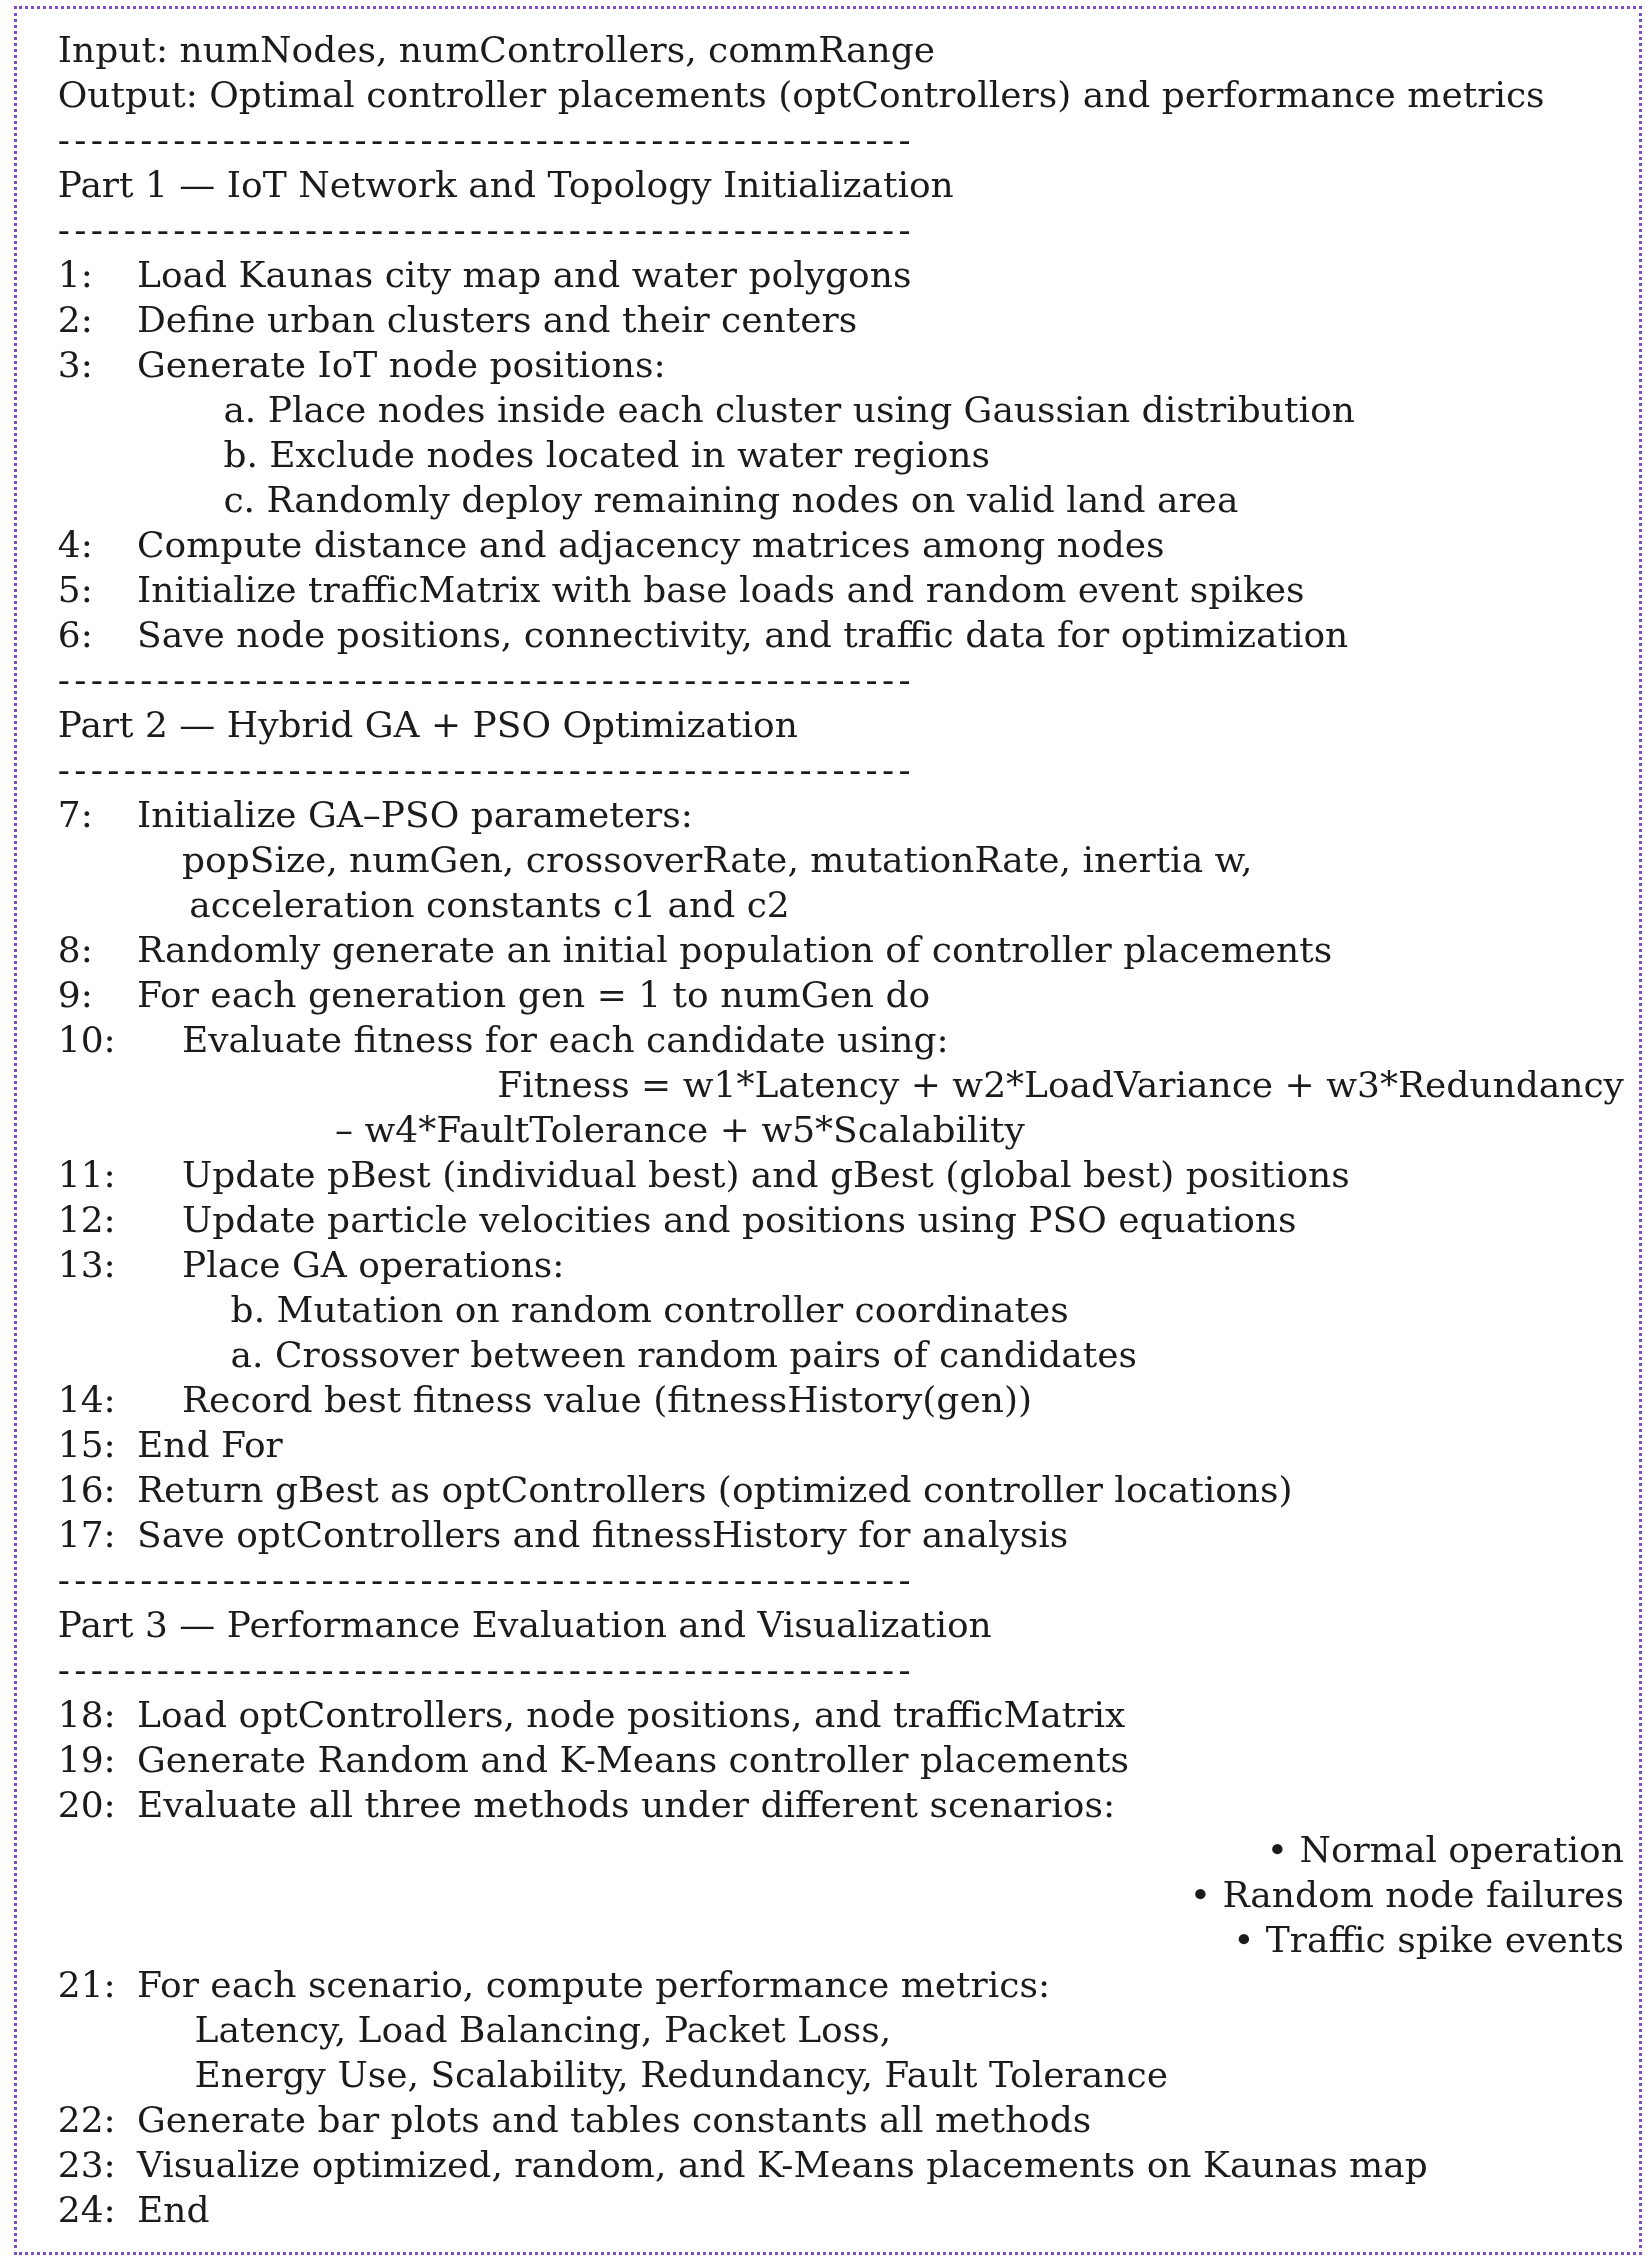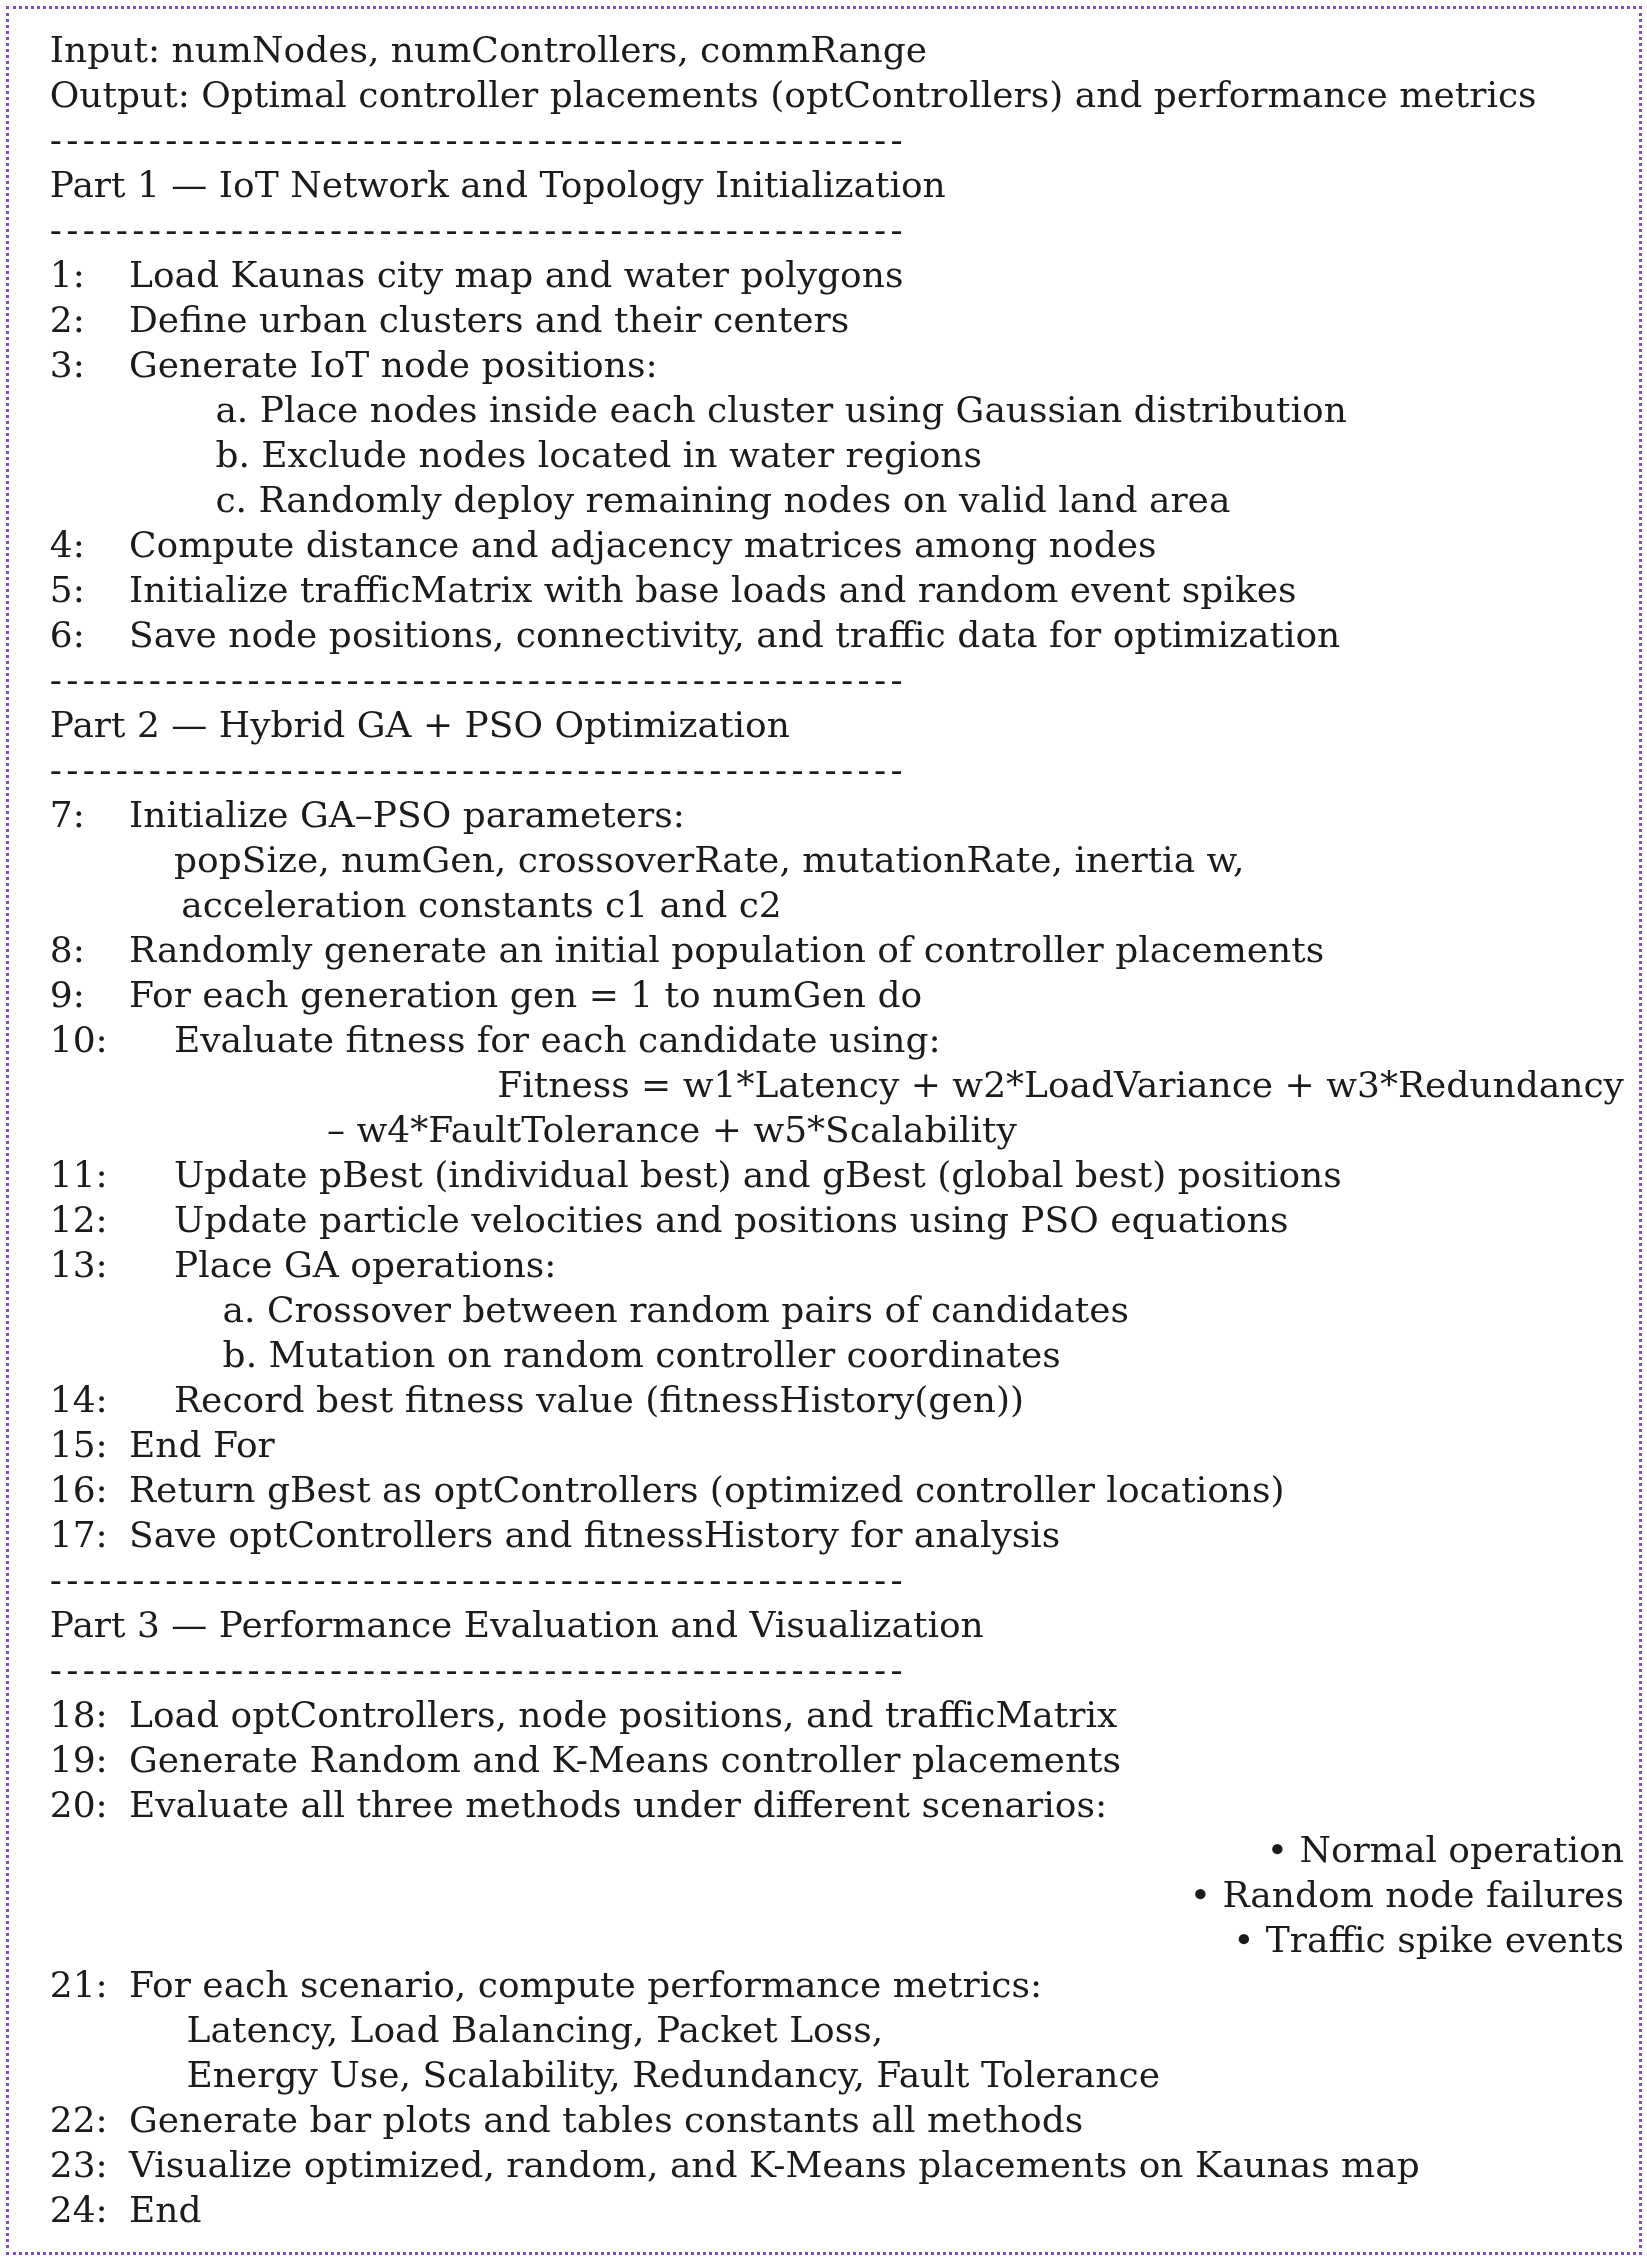--- a/index.html
+++ b/index.html
@@ -10,20 +10,21 @@
   body {
     width: 1648px;
     height: 2261px;
     position: relative;
     font-family: "DejaVu Serif", "Liberation Serif", serif;
   }
   .page {
     position: absolute;
     inset: 0;
     background: var(--bg, #ffffff);
+    margin-left: 8px;
   }
   .algo-box {
     position: absolute;
     left: 5.8px;
     top: 5.8px;
     right: 5.8px;
     bottom: 5.8px;
     border: 3.2px dotted var(--border, #7d4fc3);
     box-sizing: border-box;
     padding: 18px 15.3px 0 41px;
@@ -156,24 +157,24 @@
       </div>
       <div class="line ind2">
         <span class="num">12:</span>
         <span class="txt">Update particle velocities and positions using PSO equations</span>
       </div>
       <div class="line ind2">
         <span class="num">13:</span>
         <span class="txt">Place GA operations:</span>
       </div>
       <div class="line ind6">
+        <span class="txt">b. Mutation on random controller coordinates</span>
+      </div>
+      <div class="line ind6">
         <span class="txt">a. Crossover between random pairs of candidates</span>
-      </div>
-      <div class="line ind6">
-        <span class="txt">b. Mutation on random controller coordinates</span>
       </div>
       <div class="line ind2">
         <span class="num">14:</span>
         <span class="txt">Record best fitness value (fitnessHistory(gen))</span>
       </div>
       <div class="line ind1">
         <span class="num">15:</span>
         <span class="txt">End For</span>
       </div>
       <div class="line ind1">

